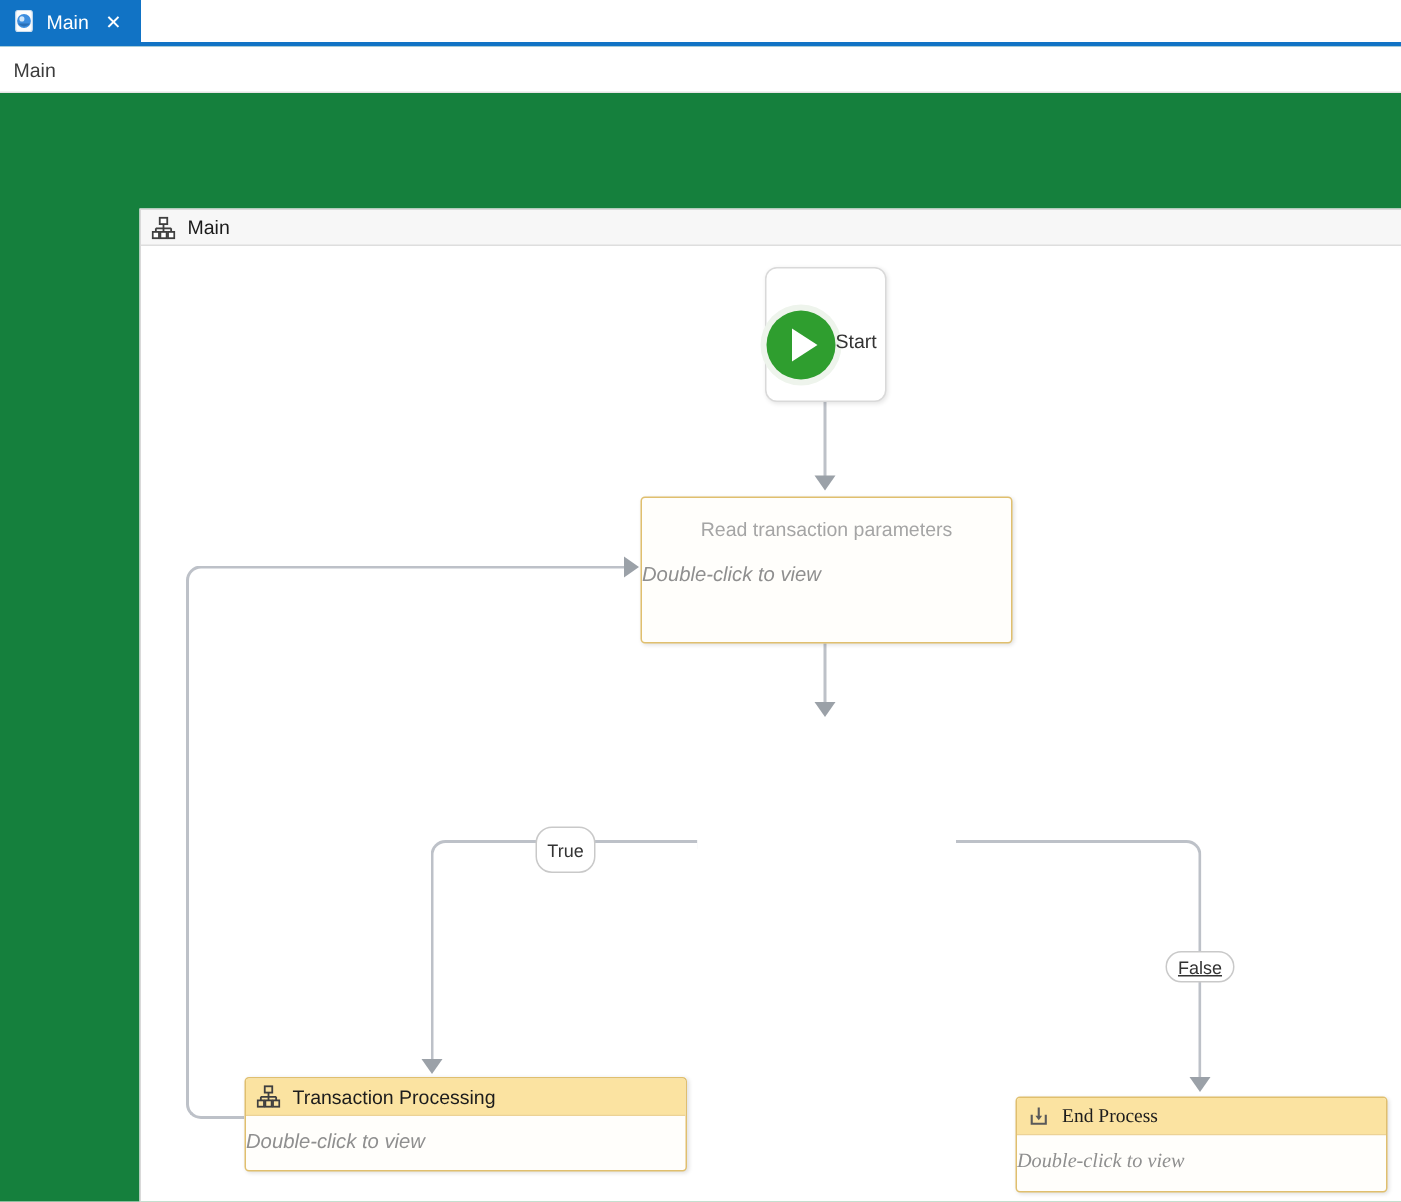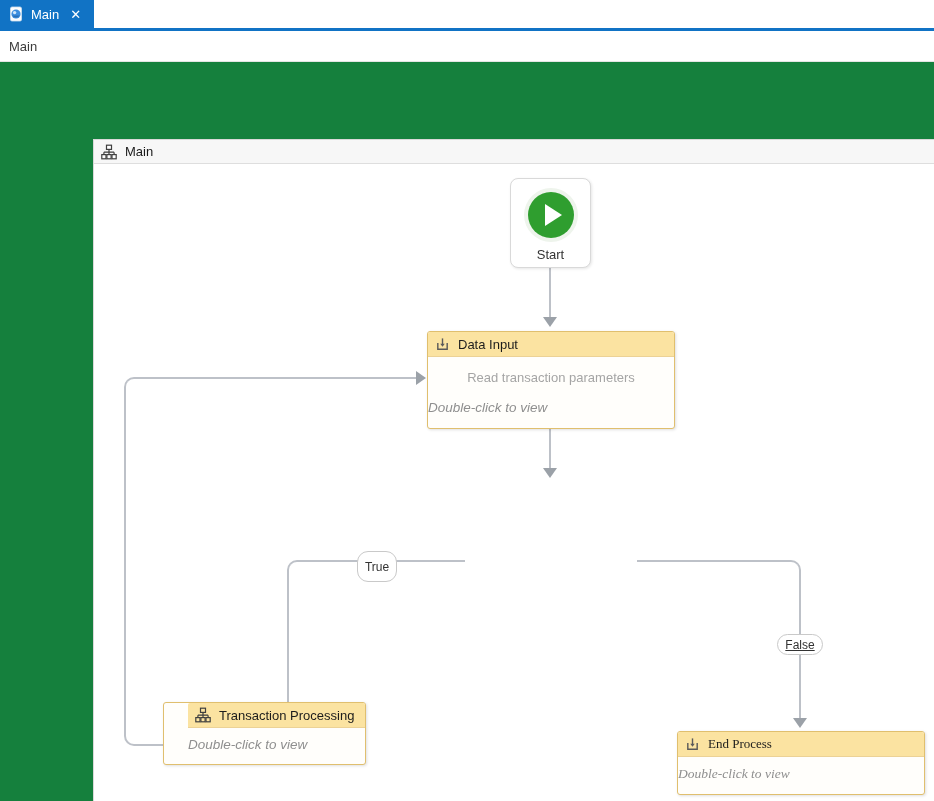--- a/index.html
+++ b/index.html
@@ -32,21 +32,21 @@
   .node-header { height:25px; background:#fbe3a1; display:flex; align-items:center; gap:8px;
                  padding:0 7px; border-bottom:1px solid #ecd296; border-radius:2px 2px 0 0;
                  font-size:13px; color:#1c1c1c; }
   .node-title { font-size:13px; color:#1c1c1c; white-space:nowrap; }
   .annotation-text { font-size:13px; color:#a5a5a5; text-align:center; }
   .hint-text { font-size:13.5px; color:#8f8f8f; font-style:italic; text-align:left; }
 
   
   .start-node { position:absolute; left:510px; top:178px; width:81px; height:90px; background:#fff;
                 border:1px solid #d9d9d9; border-radius:8px; box-shadow:1px 1px 3px rgba(0,0,0,0.10);
-                cursor:pointer; display:flex; flex-direction:column; align-items:center; }
+                cursor:pointer; display:flex; flex-direction:row; align-items:center; }
   .play-circle { width:46px; height:46px; border-radius:50%; background:#2f9e2f; margin-top:13px;
                  box-shadow:0 0 0 4px #eef4ec; display:flex; align-items:center; justify-content:center; }
   .play-tri { width:0; height:0; border-top:11px solid transparent; border-bottom:11px solid transparent;
               border-left:17px solid #fff; margin-left:5px; }
   .start-label { font-size:13px; color:#333; margin-top:9px; }
 
   
   .decision-node { position:absolute; left:465px; top:481px; width:172px; height:162px;
                    background:#fffefe; border:1px solid #e0bf6e; box-shadow:1px 1px 3px rgba(0,0,0,0.10);
                    cursor:pointer; }
@@ -140,36 +140,26 @@
   <div class="arrow-right" style="left:416px; top:371px;"></div>
 
   <div class="start-node">
     <div class="play-circle">
       <div class="play-tri"></div>
     </div>
     <div class="start-label">Start</div>
   </div>
 
   <div class="node" style="left:427px; top:331px; width:248px; height:98px;">
-    <div class="node-header">
-      <span style="display:flex;">
-        <svg width="15" height="15" viewBox="0 0 16 16">
-          <path d="M3,6.5 V13 H13 V6.5" fill="none" stroke="#5a5a5a" stroke-width="1.5"></path>
-          <path d="M8,1.5 V8" stroke="#5a5a5a" stroke-width="1.5"></path>
-          <path d="M5.6,7.2 L10.4,7.2 L8,10.4 Z" fill="#5a5a5a"></path>
-        </svg>
-      </span>
-      <span class="node-title">Data Input</span>
-    </div>
     <div class="annotation-text" style="margin-top:13px;">Read transaction parameters</div>
     <div class="hint-text" style="margin-top:15px;">Double-click to view</div>
   </div>
 
 
-  <div class="node" style="left:163px; top:702px; width:203px; height:63px;padding-left:24px;">
+  <div class="node" style="left:163px; top:718px; width:295px; height:63px;">
     <div class="node-header">
       <span style="display:flex;">
         <svg width="16" height="16" viewBox="0 0 16 16">
           <g fill="#fbe3a1" stroke="#3f3f3f" stroke-width="1.2">
             <rect x="5.5" y="1.2" width="5" height="4.2"></rect>
             <rect x="0.8" y="10.6" width="4.2" height="4.2"></rect>
             <rect x="5.9" y="10.6" width="4.2" height="4.2"></rect>
             <rect x="11" y="10.6" width="4.2" height="4.2"></rect>
           </g>
           <g stroke="#3f3f3f" stroke-width="1.2" fill="none">

